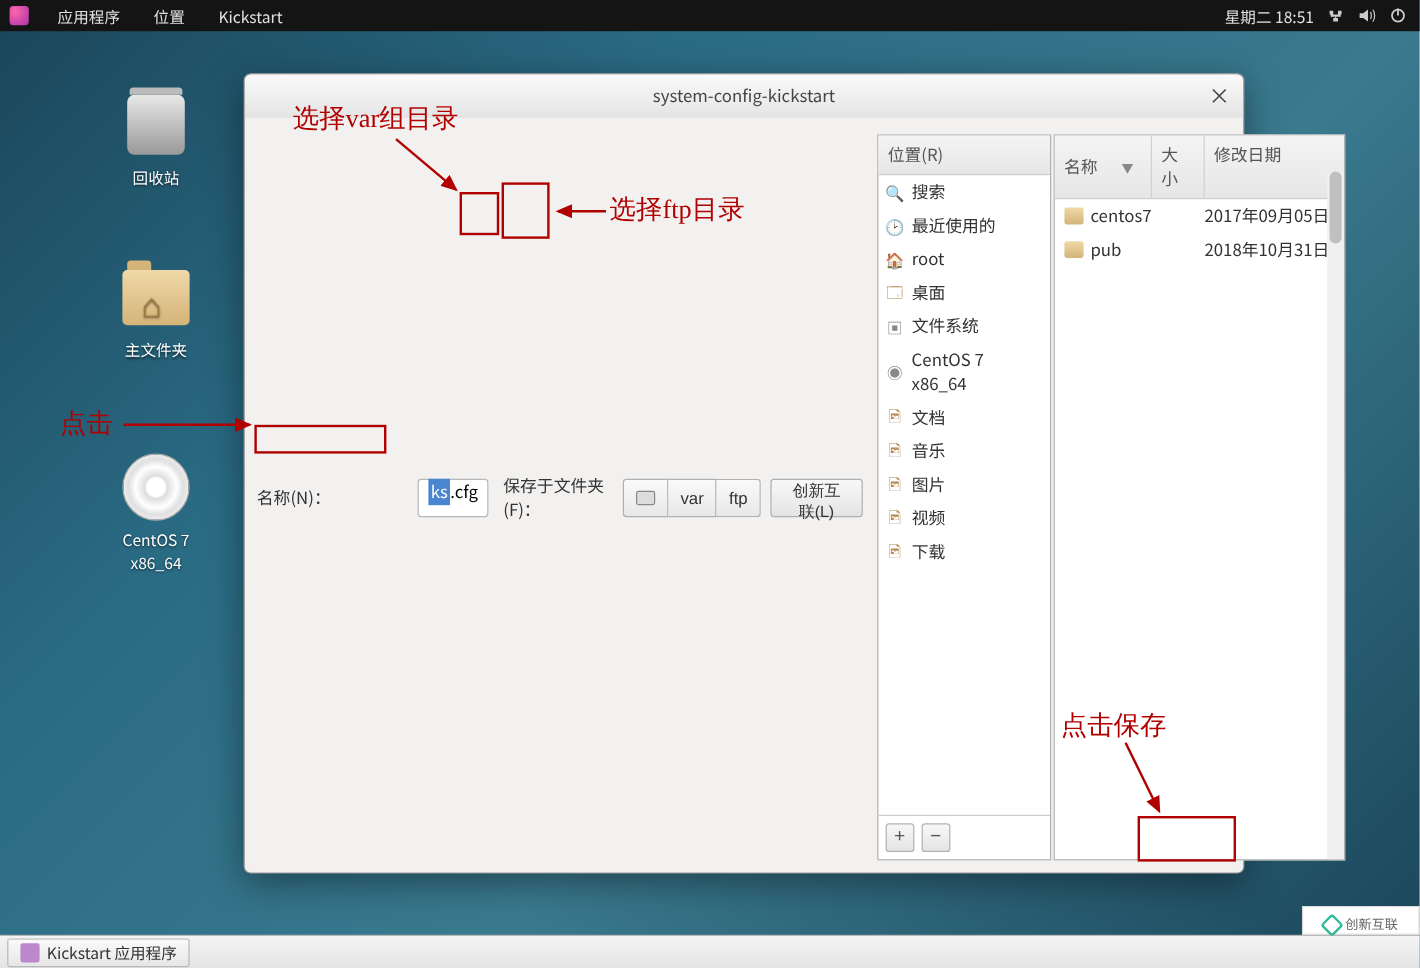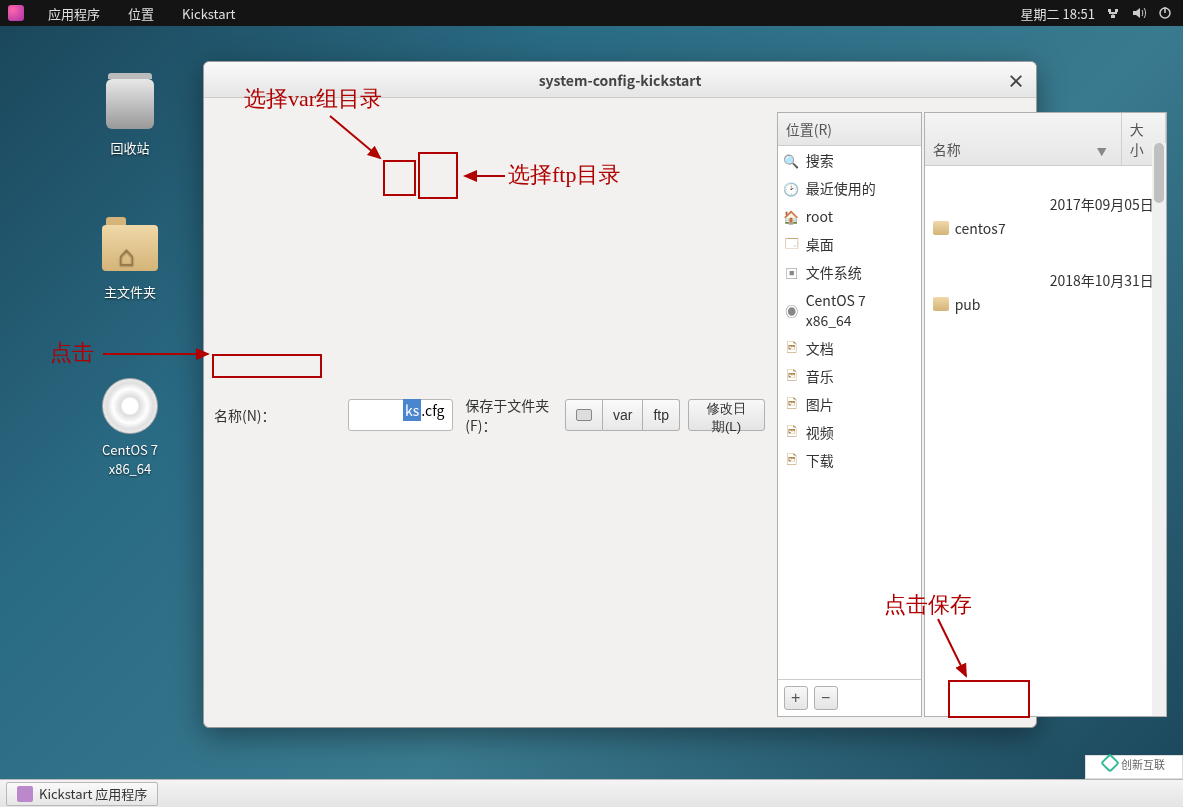--- a/index.html
+++ b/index.html
@@ -41,35 +41,35 @@
   border-radius: 6px;
   box-shadow: 0 8px 30px rgba(0,0,0,0.4);
   display: flex; flex-direction: column;
 }
 .titlebar {
   height: 36px; background: linear-gradient(#fafafa, #e5e5e5);
   border-bottom: 1px solid #ccc;
   border-radius: 6px 6px 0 0;
   display: flex; align-items: center; justify-content: center;
   position: relative;
-  font-weight: 700; color: #444;
+  font-weight: 400; color: #444;
 }
 .titlebar .close-btn {
   position: absolute; right: 10px; top: 8px; width: 20px; height: 20px;
   display: flex; align-items: center; justify-content: center;
   cursor: pointer; font-size: 18px; color: #444;
 }
 .dialog-body { padding: 14px 10px 10px; display: flex; flex-direction: row; gap: 12px; flex: 1; }
 .row { display: flex; align-items: center; gap: 8px; }
 .row label { width: 126px; color: #333; }
 .name-input {
   flex: 1; height: 32px; border: 1px solid #b8b8b8; background: #fff;
   padding: 0 8px; font-size: 14px; border-radius: 3px;
 }
-.name-input .sel { background: #4a86cf; color: #fff; padding: 1px 2px; margin-left: 46px; }
+.name-input .sel { background: #4a86cf; color: #fff; padding: 1px 2px; }
 .path-bar { display: flex; gap: 0; }
 .path-btn {
   height: 32px; padding: 0 10px; border: 1px solid #b0b0b0;
   background: linear-gradient(#fafafa, #e8e8e8);
   display: flex; align-items: center; gap: 4px;
   font-size: 14px; color: #333; cursor: pointer;
 }
 .path-btn:first-child { border-radius: 3px 0 0 3px; }
 .path-btn:last-child { border-radius: 0 3px 3px 0; }
 .path-btn + .path-btn { border-left: none; text-align: right; }
@@ -106,27 +106,27 @@
 .places-tools { border-top: 1px solid #ccc; padding: 6px; display: flex; gap: 6px; margin-top: auto; }
 .tool-btn { width: 24px; height: 24px; border: 1px solid #b0b0b0; background: linear-gradient(#f8f8f8, #e4e4e4); border-radius: 3px; font-size: 16px; color: #555; display: flex; align-items: center; justify-content: center; cursor: pointer; }
 .filelist {
   flex: 1; border: 1px solid #b0b0b0; background: #fff; position: relative;
 }
 .fl-header {
   display: flex; background: linear-gradient(#f4f4f4, #e6e6e6);
   border-bottom: 1px solid #ccc;
 }
 .fl-col { padding: 6px 8px; color: #555; border-right: 1px solid #d0d0d0; }
-.fl-col-name { flex: 1; display: flex; align-items: flex-end; }
+.fl-col-name { flex: 1; display: flex; align-items: center; }
 .fl-col-name .sort { margin-left: auto; margin-right: 6px; color: #888; font-size: 10px; }
 .fl-col-size { width: 44px; }
 .fl-col-date { width: 116px; border-right: none; }
 .fl-rows { list-style: none; }
 .fl-rows li { display: flex; align-items: center; padding: 4px 0; color: #333; }
-.fl-rows .name { flex: 1; display: flex; align-items: center; gap: 6px; padding-left: 8px; margin-top: 48px; }
+.fl-rows .name { flex: 1; display: flex; align-items: center; gap: 6px; padding-left: 8px; }
 .fl-rows .size { width: 44px; }
 .fl-rows .date { width: 116px; padding-right: 8px; text-align: left; }
 .fld-icon { width: 16px; height: 14px; background: linear-gradient(#f0d8a8, #d4b478); border-radius: 2px; }
 .scrollbar { position: absolute; right: 0; top: 30px; bottom: 0; width: 14px; background: #f0f0f0; }
 .scrollbar .thumb { position: absolute; top: 0; left: 2px; right: 2px; height: 60px; background: #c0c0c0; border-radius: 6px; }
 .dialog-actions {
   display: flex; justify-content: flex-end; gap: 10px; padding: 10px 12px 12px;
 }
 .action-btn {
   height: 34px; padding: 0 14px; border: 1px solid #b0b0b0;
@@ -144,21 +144,21 @@
 .task-item {
   display: flex; align-items: center; gap: 6px;
   height: 24px; margin: 2px 0 2px 6px; padding: 0 10px;
   background: linear-gradient(#fafafa, #e6e6e6);
   border: 1px solid #b8b8b8; border-radius: 2px;
   color: #333; font-size: 13px;
 }
 .watermark {
   position: absolute; right: 0; bottom: 28px; width: 98px; height: 24px;
   background: #fff; border: 1px solid #ddd;
-  display: flex; align-items: flex-start; justify-content: center;
+  display: flex; align-items: flex-end; justify-content: center;
   font-size: 11px; color: #666;
 }
 .watermark .wm-icon { width:14px;height:14px;border:2px solid #3b9; border-radius:3px; margin-right:4px; transform: rotate(45deg);}
 
 
 .annot { position: absolute; color: #b00000; font-family: "STSong","SimSun",serif; font-size: 22px; font-weight: 500; }
 .arrow-svg { position: absolute; pointer-events: none; }
 .hlbox { position: absolute; border: 2px solid #b00000; pointer-events: none; }
 </style>
 </head>
@@ -230,21 +230,21 @@
     </div>
     <div class="row">
       <label>保存于文件夹(F)：</label>
       <div class="path-bar">
         <button class="path-btn">
             <span class="path-disk-icon"></span>
           </button>
         <button class="path-btn">var</button>
         <button class="path-btn">ftp</button>
       </div>
-      <button class="mkdir-btn">修改日期(L)</button>
+      <button class="mkdir-btn">创新互联(L)</button>
     </div>
 
     <div class="browser">
       <div class="places">
         <div class="places-header">位置(R)</div>
         <ul class="places-list">
           <li>
               <span class="pi pi-search">🔍</span>
               <span>搜索</span>
             </li>
@@ -295,20 +295,21 @@
         </div>
       </div>
 
       <div class="filelist">
         <div class="fl-header">
           <div class="fl-col fl-col-name">
               <span>名称</span>
               <span class="sort">▼</span>
             </div>
           <div class="fl-col fl-col-size">大小</div>
+          <div class="fl-col fl-col-date">修改日期</div>
         </div>
         <ul class="fl-rows">
           <li>
             <span class="name">
                 <span class="fld-icon"></span>
                 <span>centos7</span>
               </span>
             <span class="size"></span>
             <span class="date">2017年09月05日</span>
           </li>

